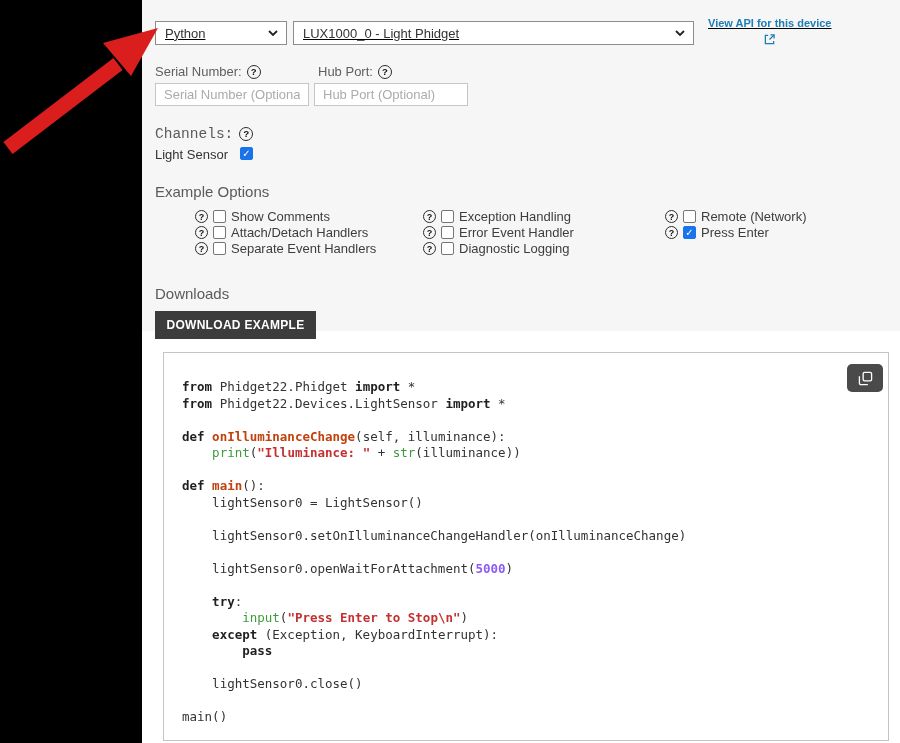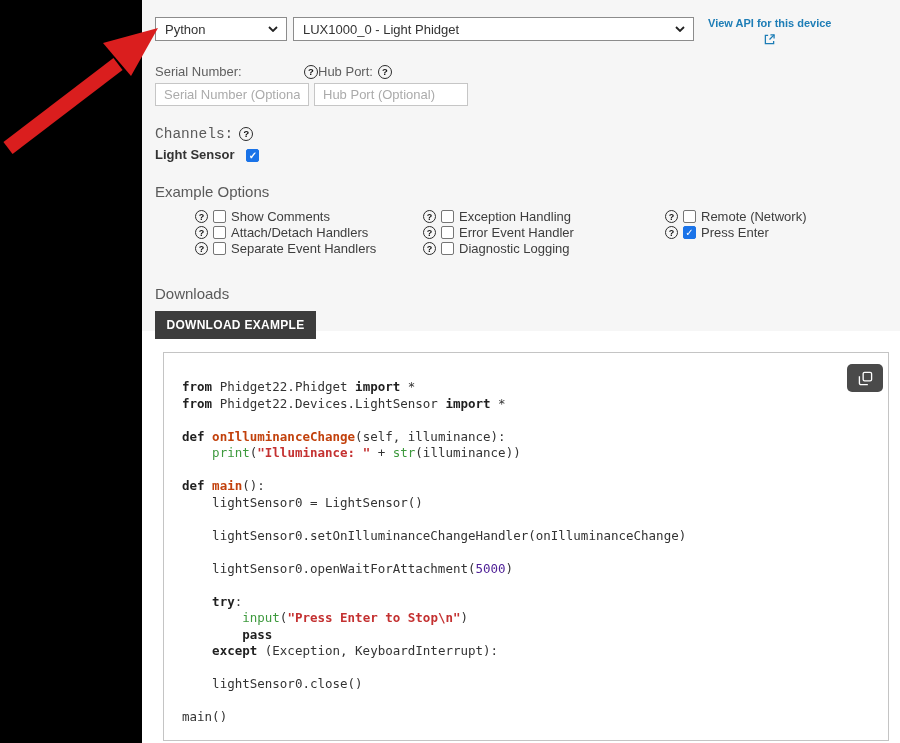--- a/index.html
+++ b/index.html
@@ -4,44 +4,44 @@
 <style>
   html,body{margin:0;padding:0;background:#fff;}
   .stage{position:relative;width:900px;height:743px;overflow:hidden;background:#fff;
          font-family:"Liberation Sans",sans-serif;}
   .black-bar{position:absolute;left:0;top:0;width:142px;height:743px;background:#000;}
   .arrow-svg{position:absolute;left:0;top:0;z-index:6;pointer-events:none;}
   .content{position:absolute;left:142px;top:0;width:758px;height:743px;}
 
   .gray-panel{background:#f6f6f6;height:331px;box-sizing:border-box;padding:17px 0 0 13px;}
 
-  .top-row{display:flex;align-items:flex-start;}
+  .top-row{display:flex;align-items:flex-end;text-decoration:underline;}
   .selectbox{background:#fff;border:1px solid #8c8c8c;height:24px;display:flex;align-items:center;
              justify-content:space-between;padding:0 8px 0 9px;box-sizing:border-box;font-size:13px;
              color:#333;cursor:pointer;}
   .sel-lang{width:132px;margin-right:6px;}
   .sel-device{width:401px;margin-right:14px;}
   .chev{flex:0 0 auto;margin-left:6px;}
   .api-link{color:#1d7db6;font-weight:bold;font-size:11px;text-decoration:none;
             display:inline-flex;align-items:center;gap:5px;cursor:pointer;flex-direction:column;}
 
   .field-labels{display:flex;margin-top:19px;font-size:13px;color:#5f5f5f;}
-  .flabel{display:flex;align-items:center;gap:5px;justify-content:space-between;}
+  .flabel{display:flex;align-items:center;gap:5px;}
   .flabel.first{width:163px;}
   .qicon{width:14px;height:14px;border:1.5px solid #2c2c2c;border-radius:50%;
          display:inline-flex;align-items:center;justify-content:center;font-size:9.5px;
          font-weight:bold;color:#111;box-sizing:border-box;background:transparent;flex:0 0 auto;}
   .field-inputs{display:flex;gap:5px;margin-top:4px;}
   .field-inputs input{width:154px;height:23px;border:1px solid #c6c6c6;padding:0 8px;font-size:13px;
                       color:#333;box-sizing:border-box;background:#fff;font-family:inherit;}
   .field-inputs input::placeholder{color:#ababab;}
 
   .channels-label{margin-top:20px;font-size:14.5px;color:#5a5a5a;display:flex;gap:6px;align-items:center;font-family:Liberation Mono, monospace;}
   .channel-list{margin-top:5px;}
-  .channel-row{display:flex;align-items:flex-end;font-size:13px;font-weight:bold;color:#333;height:15px;}
+  .channel-row{display:flex;align-items:flex-start;font-size:13px;font-weight:normal;color:#333;height:15px;}
   .channel-row .cbx{margin-left:12px;}
 
   .cbx{width:13px;height:13px;border:1px solid #757575;border-radius:2px;background:#fff;
        display:inline-flex;align-items:center;justify-content:center;box-sizing:border-box;
        font-size:10px;line-height:1;cursor:pointer;flex:0 0 auto;}
   .cbx.checked{background:#1a73e8;border-color:#1a73e8;color:#fff;}
 
   .section-heading{margin-top:21px;font-size:15px;color:#5a5a5a;}
   .options-grid{display:flex;margin-top:10px;margin-left:40px;}
   .opt-col{display:flex;flex-direction:column;gap:3px;}
@@ -58,21 +58,21 @@
              border:1px solid #c4c4c4;background:#fff;}
   .copy-btn{position:absolute;top:11px;right:5px;width:36px;height:28px;background:#4a4a4a;border:none;
             border-radius:5px;display:flex;align-items:center;justify-content:center;cursor:pointer;}
   .code{padding:26px 48px 0 18px;font-family:"DejaVu Sans Mono",monospace;font-size:12.5px;
         line-height:16.5px;color:#333;}
   .code-line{white-space:pre;height:16.5px;}
   .tok-k{font-weight:bold;color:#1f1f1f;}
   .tok-f{font-weight:bold;color:#c2410c;}
   .tok-b{color:#3e9a3e;}
   .tok-s{color:#c43131;font-weight:bold;}
-  .tok-n{color:#4c1d95;font-weight:normal;text-align:center;}
+  .tok-n{color:#8b5cf6;font-weight:bold;text-align:center;}
   .tok-p{color:#333;}
 </style>
 </head>
 <body>
 
 <div class="stage">
   <div class="black-bar"></div>
 
   <svg class="arrow-svg" width="200" height="170" viewBox="0 0 200 170">
     <line x1="8" y1="148" x2="118" y2="64" stroke="#da1e1e" stroke-width="15"></line>
@@ -202,22 +202,22 @@
           <div class="code-line">&nbsp;</div>
           <div class="code-line"><span class="tok-k">def</span><span class="tok-p"> </span><span class="tok-f">main</span><span class="tok-p">():</span></div>
           <div class="code-line"><span class="tok-p">    lightSensor0 = LightSensor()</span></div>
           <div class="code-line">&nbsp;</div>
           <div class="code-line"><span class="tok-p">    lightSensor0.setOnIlluminanceChangeHandler(onIlluminanceChange)</span></div>
           <div class="code-line">&nbsp;</div>
           <div class="code-line"><span class="tok-p">    lightSensor0.openWaitForAttachment(</span><span class="tok-n">5000</span><span class="tok-p">)</span></div>
           <div class="code-line">&nbsp;</div>
           <div class="code-line"><span class="tok-p">    </span><span class="tok-k">try</span><span class="tok-p">:</span></div>
           <div class="code-line"><span class="tok-p">        </span><span class="tok-b">input</span><span class="tok-p">(</span><span class="tok-s">"Press Enter to Stop\n"</span><span class="tok-p">)</span></div>
+          <div class="code-line"><span class="tok-p">    </span><span class="tok-k">except</span><span class="tok-p"> (Exception, KeyboardInterrupt):</span></div>
           <div class="code-line"><span class="tok-p">        </span><span class="tok-k">pass</span></div>
-          <div class="code-line"><span class="tok-p">    </span><span class="tok-k">except</span><span class="tok-p"> (Exception, KeyboardInterrupt):</span></div>
           <div class="code-line">&nbsp;</div>
           <div class="code-line"><span class="tok-p">    lightSensor0.close()</span></div>
           <div class="code-line">&nbsp;</div>
           <div class="code-line"><span class="tok-p">main()</span></div>
         </div>
     </div>
   </div>
 </div>
 
 </body></html>

